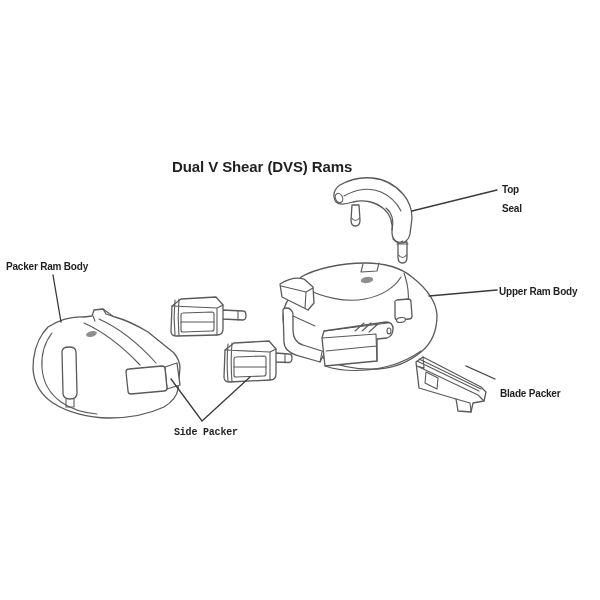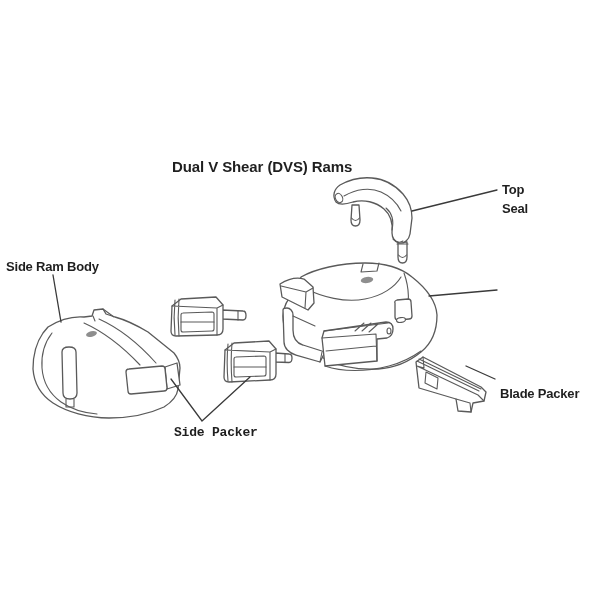--- a/index.html
+++ b/index.html
@@ -9,21 +9,21 @@
     font-family:"Liberation Sans",sans-serif;overflow:hidden;}
   .stage{position:absolute;top:0;left:0;width:600px;height:600px;}
   svg{position:absolute;top:0;left:0;}
   .part{fill:#ffffff;stroke:var(--line);stroke-width:1.3;stroke-linejoin:round;stroke-linecap:round;}
   .detail{fill:none;stroke:var(--line);stroke-width:1.1;stroke-linejoin:round;stroke-linecap:round;}
   .hole{fill:var(--holefill);stroke:none;}
   .oval{fill:#ffffff;stroke:var(--line);stroke-width:1.1;}
   .leader{stroke:var(--leader);stroke-width:1.3;fill:none;stroke-linecap:round;}
   .title{position:absolute;left:172px;top:158px;font-size:15px;font-weight:700;
     color:var(--text);letter-spacing:-0.1px;line-height:18px;}
-  .lbl{position:absolute;font-size:13px;font-weight:600;color:var(--text);
+  .lbl{position:absolute;font-size:10px;font-weight:600;color:var(--text);
     letter-spacing:-0.2px;line-height:19px;white-space:pre-line;}
   .lbl-top-seal{left:502px;top:180px;}
   .lbl-lower-ram{left:6px;top:257px;}
   .lbl-upper-ram{left:499px;top:282px;}
   .lbl-blade-packer{left:500px;top:384px;}
   .lbl-side-packer{left:174px;top:423px;font-family:Liberation Mono, monospace;}
 </style>
 </head>
 <body>
 
@@ -200,16 +200,17 @@
       <path class="leader" d="M 53,275 L 61,322"></path>
       <path class="leader" d="M 429,296 L 497,290"></path>
       <path class="leader" d="M 466,366 L 495,379"></path>
       <path class="leader" d="M 171,379 L 202,421 L 250,377"></path>
     </g>
   </svg>
 
   <div class="title">Dual V Shear (DVS) Rams</div>
   <div class="lbl lbl-top-seal">Top
 Seal</div>
-  <div class="lbl lbl-lower-ram">Side Ram Body</div>
+  <div class="lbl lbl-lower-ram">Packer Ram Body</div>
+  <div class="lbl lbl-upper-ram">Upper Ram Body</div>
   <div class="lbl lbl-blade-packer">Blade Packer</div>
   <div class="lbl lbl-side-packer">Side Packer</div>
 </div>
 
 </body></html>

